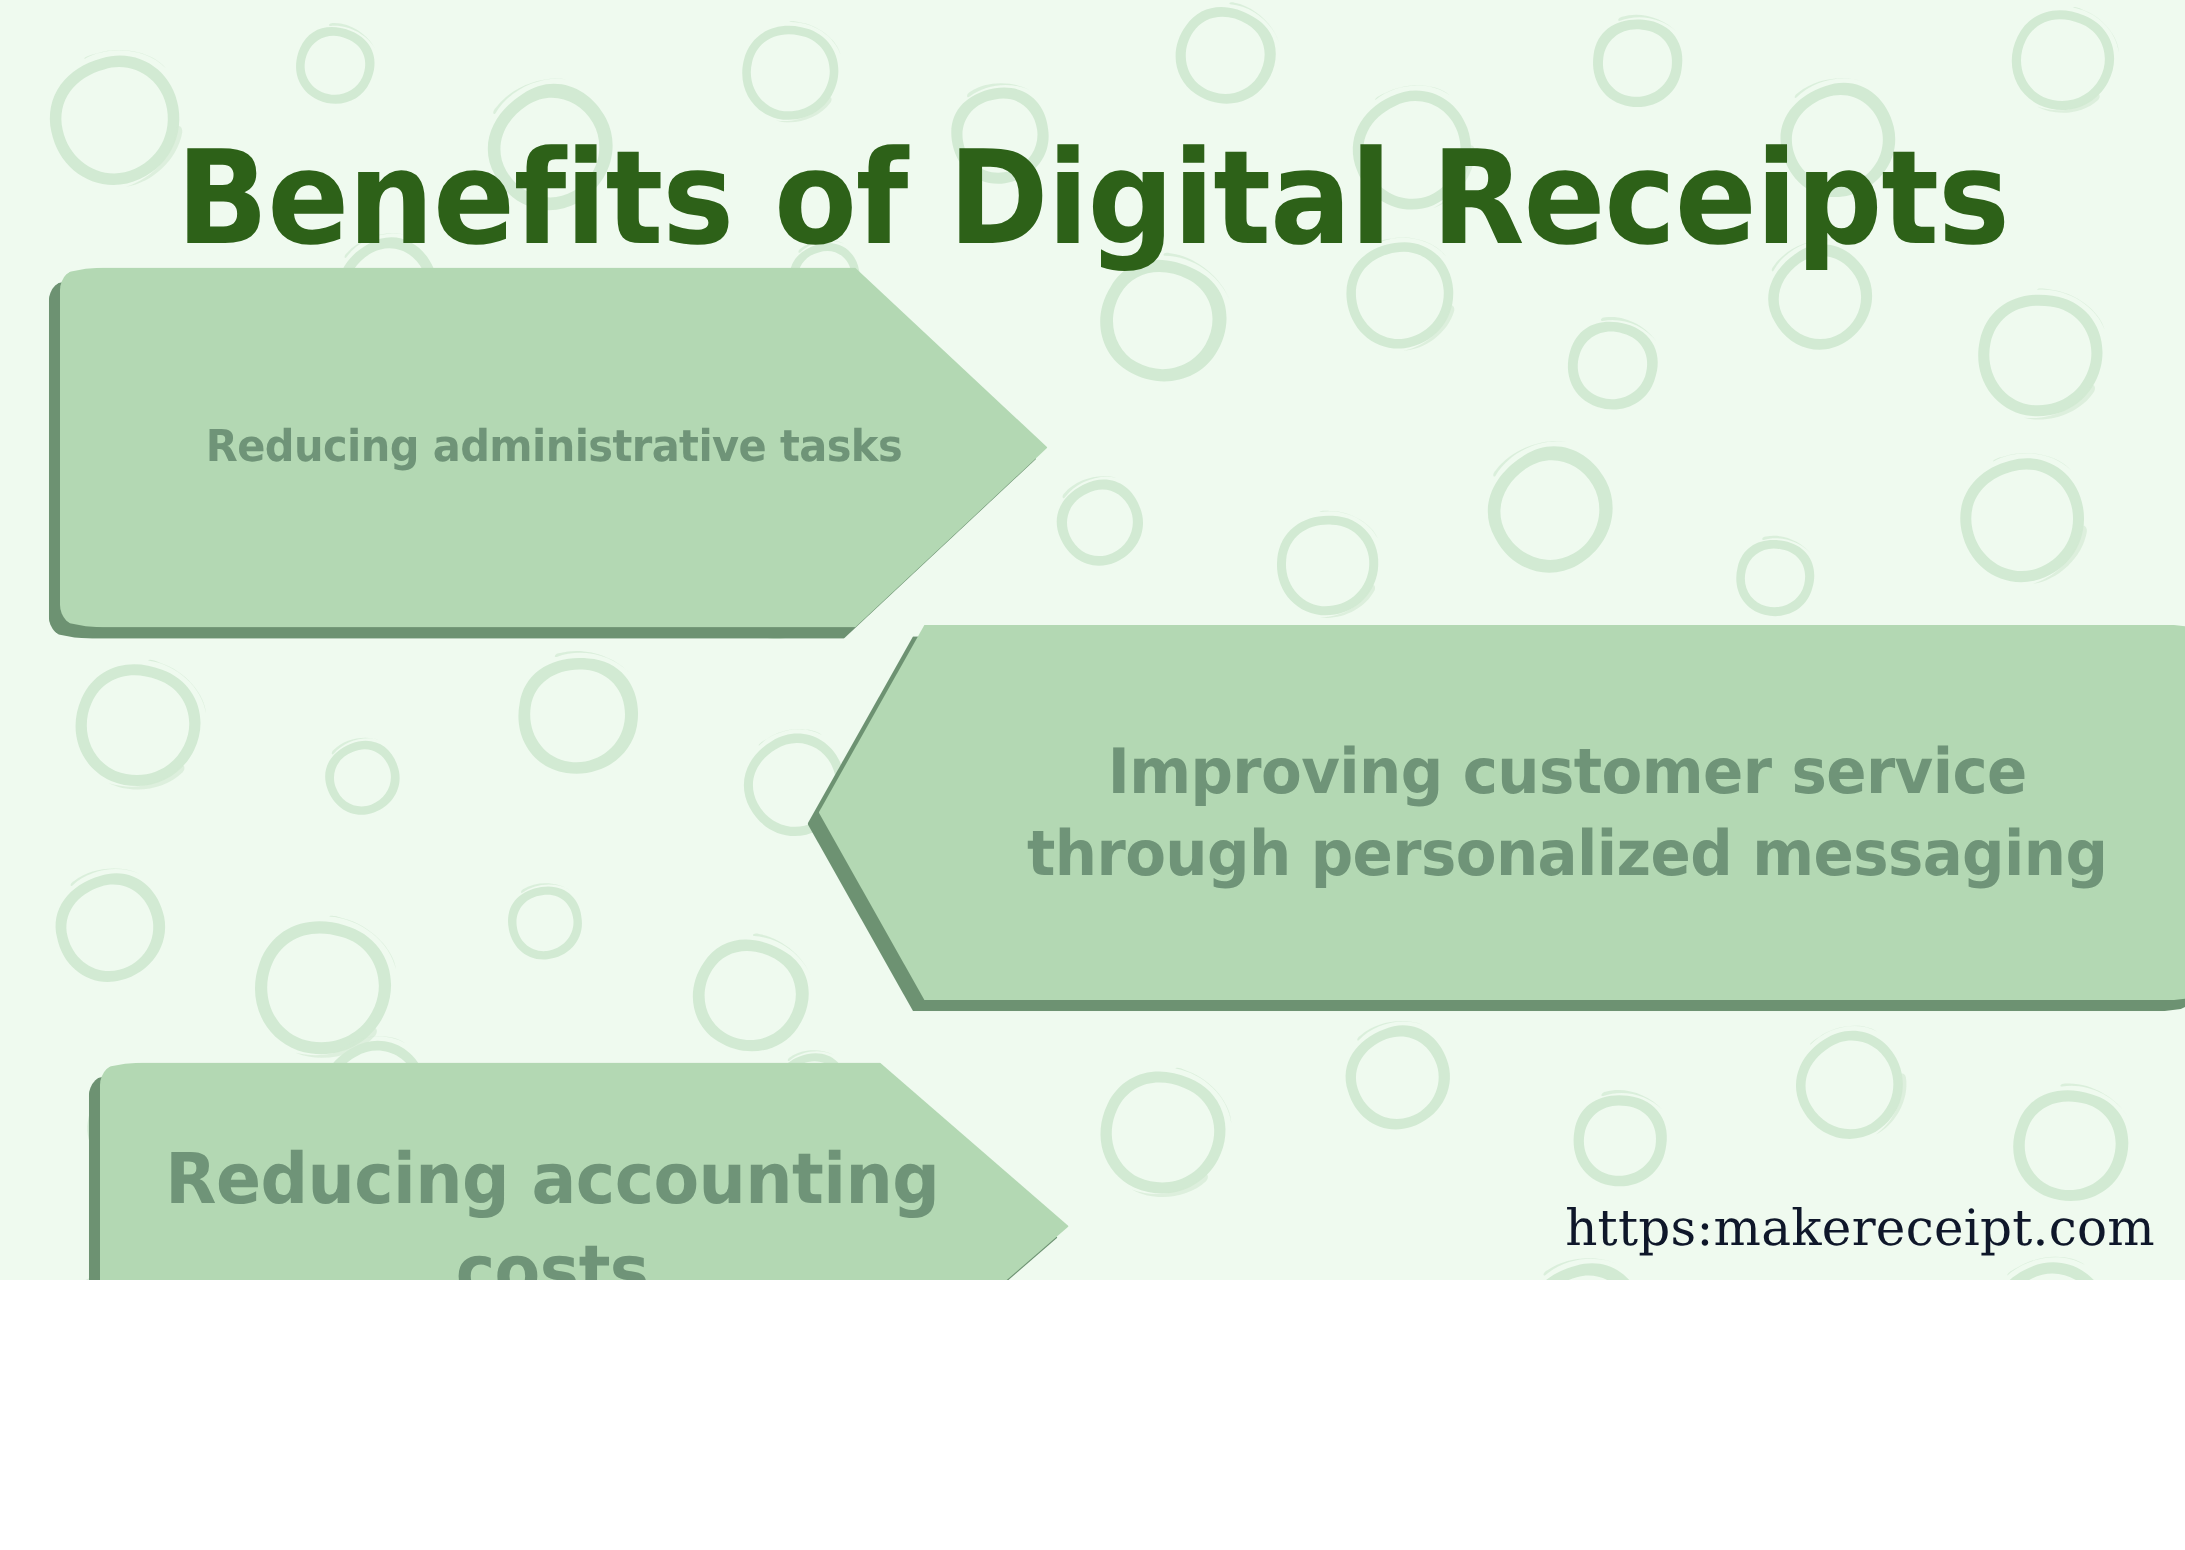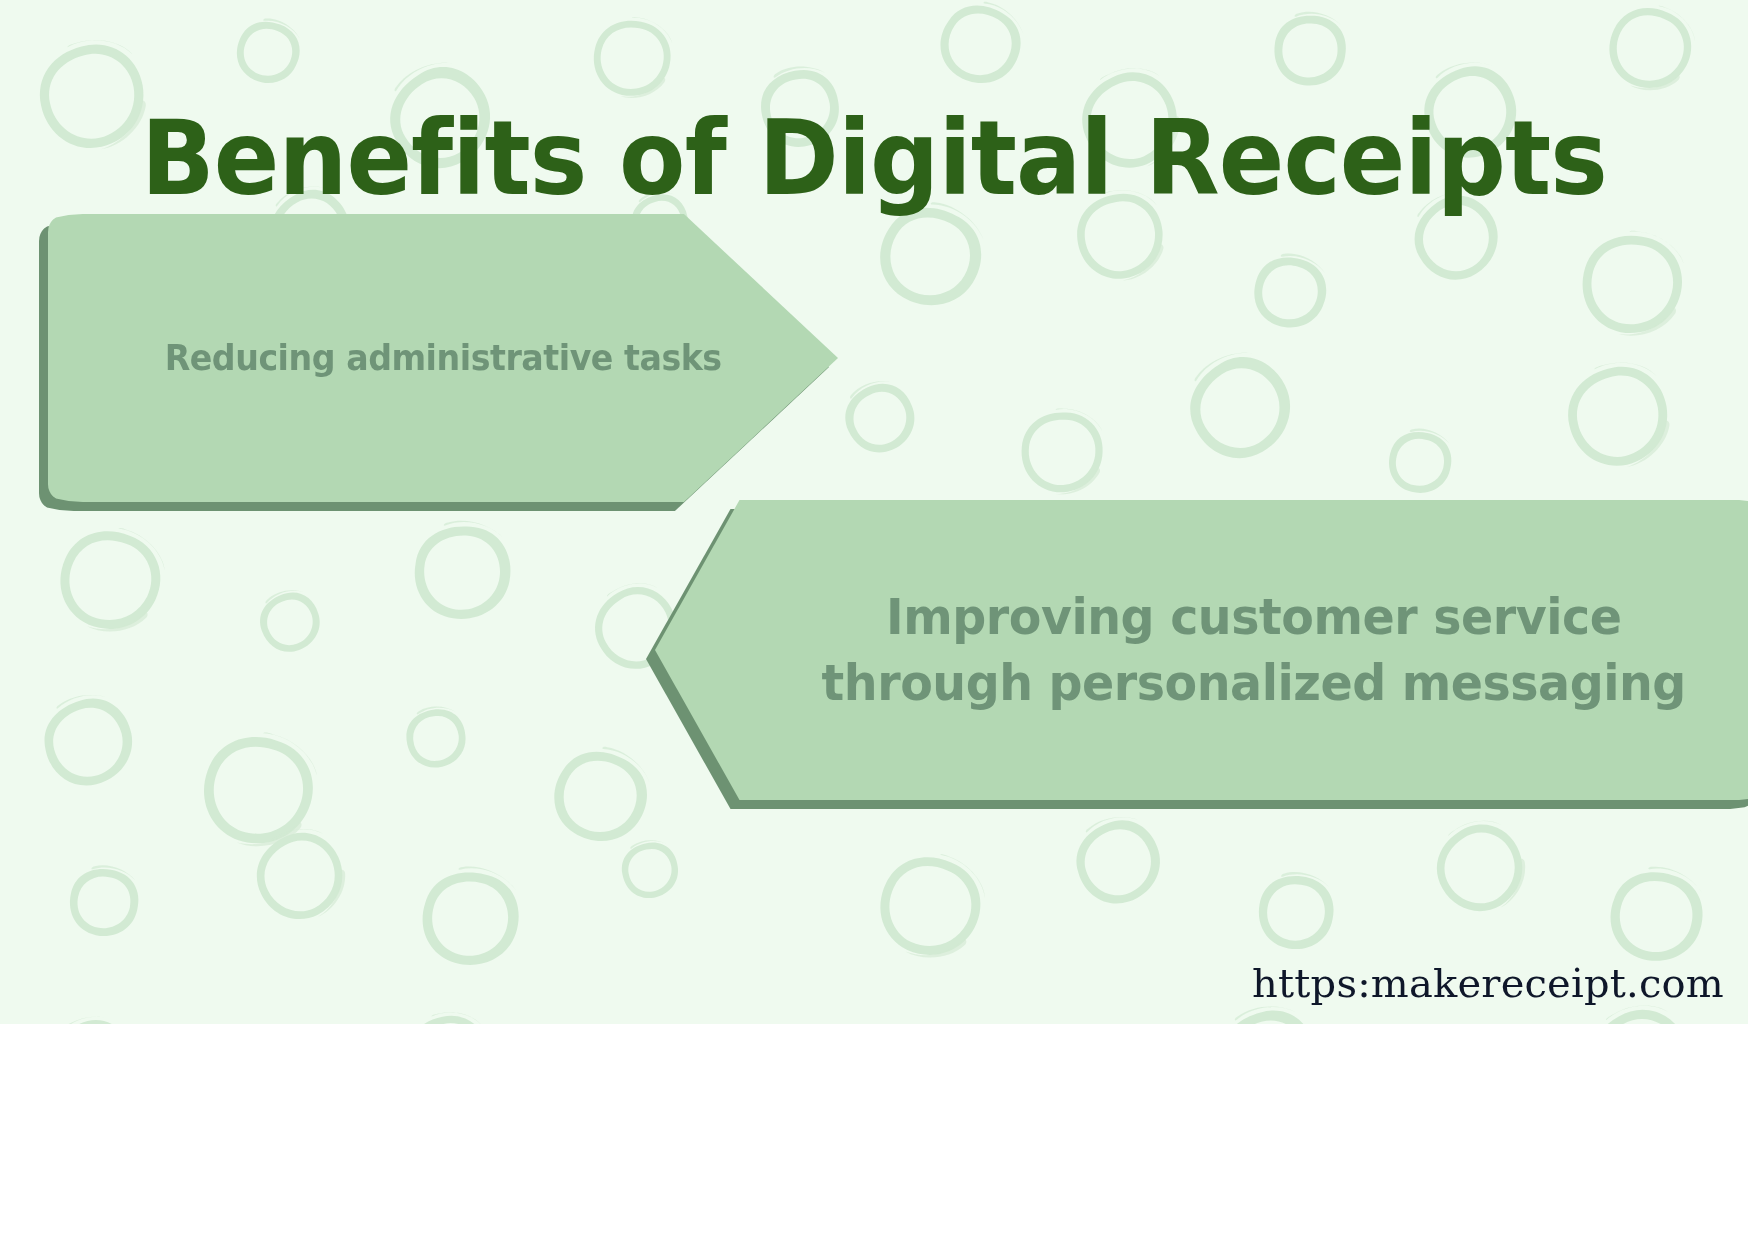--- a/index.html
+++ b/index.html
@@ -259,16 +259,21 @@
     <span class="fill-layer"></span>
     <span class="chev-label">Reducing administrative tasks</span>
   </div>
 
   <div class="chev shape-left-point" id="box-2">
     <span class="shadow-layer"></span>
     <span class="fill-layer"></span>
     <span class="chev-label">Improving customer service through personalized messaging</span>
   </div>
 
+  <div class="chev shape-right-point" id="box-3">
+    <span class="shadow-layer"></span>
+    <span class="fill-layer"></span>
+    <span class="chev-label">Reducing accounting costs</span>
+  </div>
 
   <div id="watermark">https:makereceipt.com</div>
 
 </div>
 
 </body></html>

